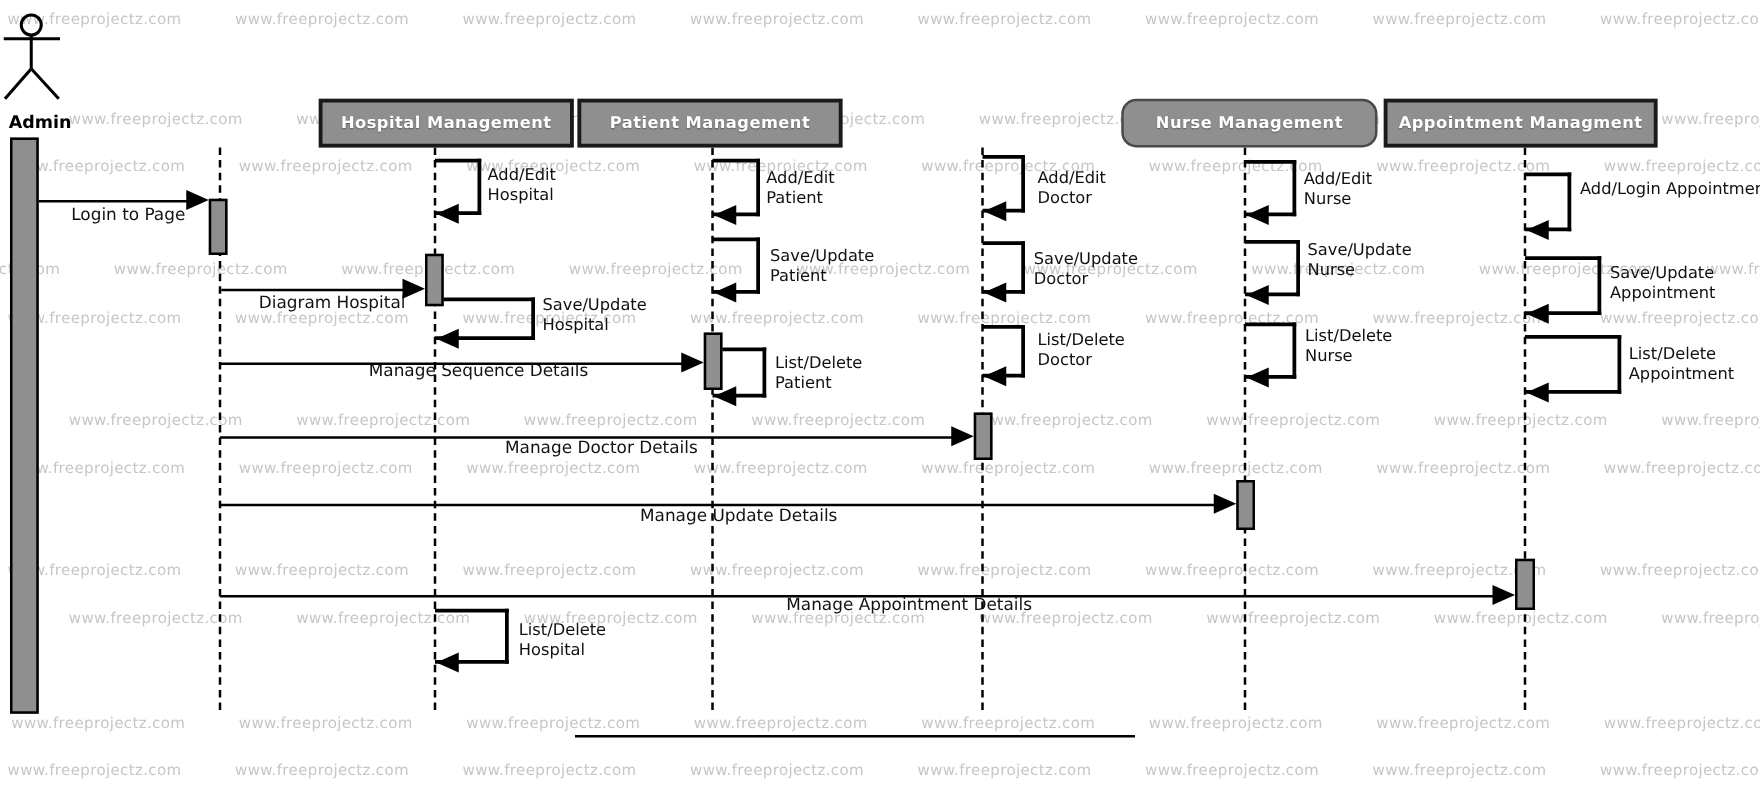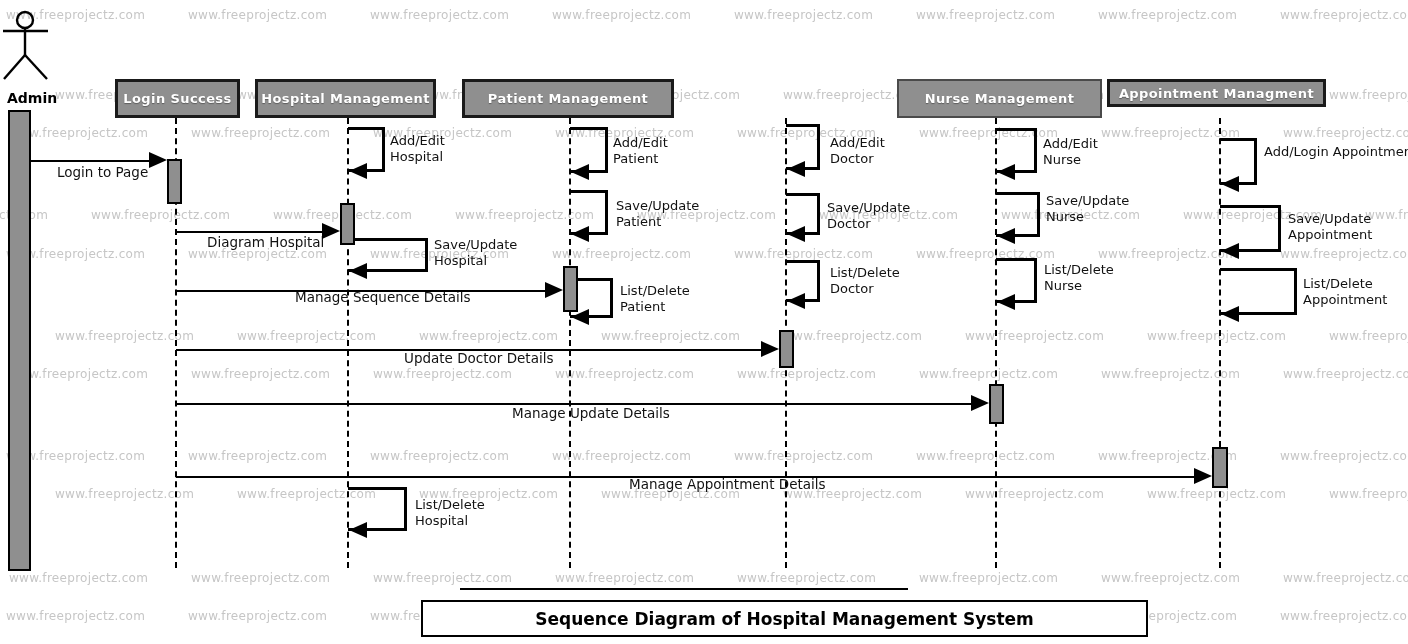--- a/index.html
+++ b/index.html
@@ -65,23 +65,20 @@
     <line x1="25" y1="19" x2="25" y2="46" stroke="#000" stroke-width="2.4"></line>
     <line x1="3" y1="22" x2="48" y2="22" stroke="#000" stroke-width="2.4"></line>
     <line x1="25" y1="46" x2="4" y2="70" stroke="#000" stroke-width="2.4"></line>
     <line x1="25" y1="46" x2="47" y2="70" stroke="#000" stroke-width="2.4"></line>
   </svg>
   <div class="actor-label" style="left:7px;top:90px;">Admin</div>
   <div class="activation" id="admin-bar" style="left: 8px; top: 110px; width: 23px; height: 461px;"></div>
 
   <div class="sep-line" id="sep" style="left: 460px; top: 588px; width: 448px;"></div>
 
-  <div class="title-box" id="title-box" style="left: 421px; top: 600px; width: 727px; height: 37px;">
-    <span class="title-text">Sequence Diagram of Hospital Management System</span>
-  </div>
 <div class="wm" style="left: 6px; top: 8px; color: rgb(198, 198, 198);">www.freeprojectz.com</div>
     <div class="wm" style="left: 188px; top: 8px; color: rgb(198, 198, 198);">www.freeprojectz.com</div>
     <div class="wm" style="left: 370px; top: 8px; color: rgb(198, 198, 198);">www.freeprojectz.com</div>
     <div class="wm" style="left: 552px; top: 8px; color: rgb(198, 198, 198);">www.freeprojectz.com</div>
     <div class="wm" style="left: 734px; top: 8px; color: rgb(198, 198, 198);">www.freeprojectz.com</div>
     <div class="wm" style="left: 916px; top: 8px; color: rgb(198, 198, 198);">www.freeprojectz.com</div>
     <div class="wm" style="left: 1098px; top: 8px; color: rgb(198, 198, 198);">www.freeprojectz.com</div>
     <div class="wm" style="left: 1280px; top: 8px; color: rgb(198, 198, 198);">www.freeprojectz.com</div>
     <div class="wm" style="left: 55px; top: 88px; color: rgb(198, 198, 198);">www.freeprojectz.com</div>
     <div class="wm" style="left: 237px; top: 88px; color: rgb(198, 198, 198);">www.freeprojectz.com</div>
@@ -158,38 +155,35 @@
     <div class="wm" style="left: 1283px; top: 571px; color: rgb(198, 198, 198);">www.freeprojectz.com</div>
     <div class="wm" style="left: 6px; top: 609px; color: rgb(198, 198, 198);">www.freeprojectz.com</div>
     <div class="wm" style="left: 188px; top: 609px; color: rgb(198, 198, 198);">www.freeprojectz.com</div>
     <div class="wm" style="left: 370px; top: 609px; color: rgb(198, 198, 198);">www.freeprojectz.com</div>
     <div class="wm" style="left: 552px; top: 609px; color: rgb(198, 198, 198);">www.freeprojectz.com</div>
     <div class="wm" style="left: 734px; top: 609px; color: rgb(198, 198, 198);">www.freeprojectz.com</div>
     <div class="wm" style="left: 916px; top: 609px; color: rgb(198, 198, 198);">www.freeprojectz.com</div>
     <div class="wm" style="left: 1098px; top: 609px; color: rgb(198, 198, 198);">www.freeprojectz.com</div>
     <div class="wm" style="left: 1280px; top: 609px; color: rgb(198, 198, 198);">www.freeprojectz.com</div>
     <div class="lifeline" style="left: 175px; top: 118px; height: 450px;"></div>
-    <div class="head-box" style="left: 115px; top: 79px; width: 125px; height: 39px; border-width: 3px; border-color: rgb(26, 26, 26);">
-      <span class="lbl">Login Success</span>
-    </div>
     <div class="lifeline" style="left: 347px; top: 118px; height: 450px;"></div>
-    <div class="head-box" style="left: 255px; top: 79px; width: 181px; height: 39px; border-width: 3px; border-color: rgb(26, 26, 26);">
+    <div class="head-box" style="left: 255px; top: 79px; width: 204px; height: 39px; border-width: 3px; border-color: rgb(26, 26, 26);">
       <span class="lbl">Hospital Management</span>
     </div>
     <div class="lifeline" style="left: 569px; top: 118px; height: 450px;"></div>
     <div class="head-box" style="left: 462px; top: 79px; width: 212px; height: 39px; border-width: 3px; border-color: rgb(26, 26, 26);">
       <span class="lbl">Patient Management</span>
     </div>
     <div class="lifeline" style="left: 785px; top: 118px; height: 450px;"></div>
     <div class="lifeline" style="left: 995px; top: 118px; height: 450px;"></div>
-    <div class="head-box" style="left: 897px; top: 79px; width: 205px; height: 39px; border-width: 2px; border-color: rgb(74, 74, 74);">
+    <div class="head-box" style="left: 897px; top: 79px; width: 205px; height: 39px; border-width: 2px; border-color: rgb(74, 74, 74); border-radius: 12px;">
       <span class="lbl">Nurse Management</span>
     </div>
     <div class="lifeline" style="left: 1219px; top: 118px; height: 450px;"></div>
-    <div class="head-box" style="left: 1107px; top: 79px; width: 219px; height: 28px; border-width: 3px; border-color: rgb(26, 26, 26);">
+    <div class="head-box" style="left: 1107px; top: 79px; width: 219px; height: 39px; border-width: 3px; border-color: rgb(26, 26, 26);">
       <span class="lbl">Appointment Managment</span>
     </div>
     <div class="self-loop" style="left: 348px; top: 127px; width: 37px; height: 45px;"></div>
     <div class="arrow-left" style="left: 349px; top: 163px;"></div>
     <div class="self-label" style="left: 390px; top: 133px;">Add/Edit
 Hospital</div>
     <div class="self-loop" style="left: 348px; top: 238px; width: 80px; height: 34px;"></div>
     <div class="arrow-left" style="left: 349px; top: 263px;"></div>
     <div class="self-label" style="left: 434px; top: 237px;">Save/Update
 Hospital</div>
@@ -246,21 +240,21 @@
 Appointment</div>
     <div class="msg-label" style="left: 57px; top: 164px;">Login to Page</div>
     <div class="msg-line" style="left: 31px; top: 160px; width: 122px;"></div>
     <div class="arrow-right" style="left: 149px; top: 152px;"></div>
     <div class="msg-label" style="left: 207px; top: 234px;">Diagram Hospital</div>
     <div class="msg-line" style="left: 177px; top: 231px; width: 149px;"></div>
     <div class="arrow-right" style="left: 322px; top: 223px;"></div>
     <div class="msg-label" style="left: 295px; top: 289px;">Manage Sequence Details</div>
     <div class="msg-line" style="left: 176px; top: 290px; width: 373px;"></div>
     <div class="arrow-right" style="left: 545px; top: 282px;"></div>
-    <div class="msg-label" style="left: 404px; top: 350px;">Update Doctor Details</div>
+    <div class="msg-label" style="left: 404px; top: 350px;">Manage Doctor Details</div>
     <div class="msg-line" style="left: 176px; top: 349px; width: 589px;"></div>
     <div class="arrow-right" style="left: 761px; top: 341px;"></div>
     <div class="msg-label" style="left: 512px; top: 405px;">Manage Update Details</div>
     <div class="msg-line" style="left: 176px; top: 403px; width: 799px;"></div>
     <div class="arrow-right" style="left: 971px; top: 395px;"></div>
     <div class="msg-label" style="left: 597px; top: 476px; margin-left: 32px;">Manage Appointment Details</div>
     <div class="msg-line" style="left: 176px; top: 476px; width: 1022px;"></div>
     <div class="arrow-right" style="left: 1194px; top: 468px;"></div>
     <div class="activation" style="left: 167px; top: 159px; width: 15px; height: 45px;"></div>
     <div class="activation" style="left: 340px; top: 203px; width: 15px; height: 42px;"></div>

